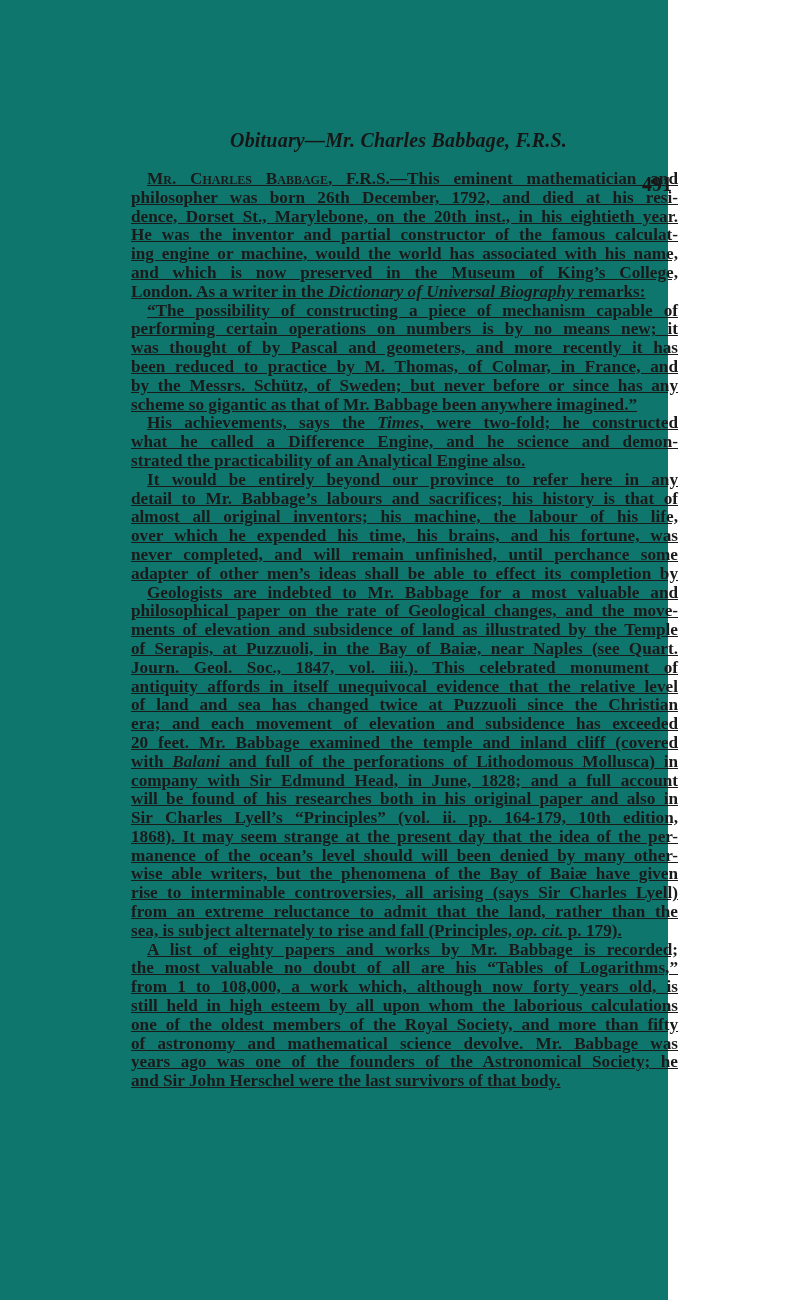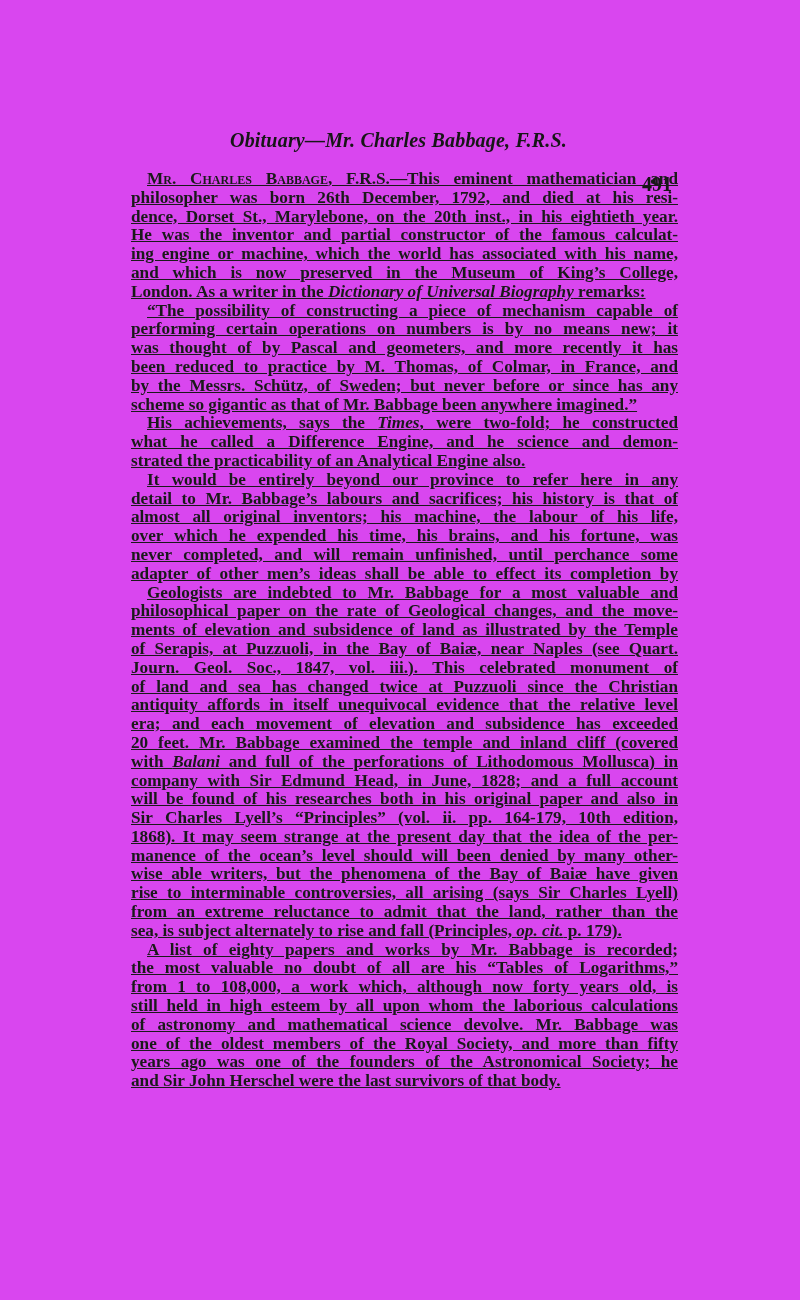--- a/index.html
+++ b/index.html
@@ -1,19 +1,19 @@
 <!DOCTYPE html>
 <html><head>
 <meta charset="utf-8">
 <style>
   html, body { margin: 0; padding: 0; background: #ffffff; }
   body { width: 800px; height: 1300px; position: relative; overflow: hidden; }
   .page {
-    position: absolute; left: 0; top: 0; width: 800px; height: 1300px;
-    background: #d946ef; color: #161616;
+    position: absolute; left: 0; top: 0; width: 668px; height: 1300px;
+    background: #0f766e; color: #161616;
     font-family: "DejaVu Serif", "Liberation Serif", serif;
   }
   .running-head {
     position: absolute; top: 129px; left: 131px; width: 547px; height: 24px;
   }
   .running-title {
     position: absolute; left: 99px; top: 0;
     font-family: "Liberation Serif", "DejaVu Serif", serif;
     font-style: italic; font-weight: bold; font-size: 20px; letter-spacing: 0.2px;
   }
@@ -44,21 +44,21 @@
   <div class="running-head">
     <span class="running-title">Obituary—Mr. Charles Babbage, F.R.S.</span>
     <span class="folio">491</span>
   </div>
   <div class="body-text" id="body-text">
       <div>
         <span class="line indent"><span class="sc">Mr. Charles Babbage</span><span>, F.R.S.—This eminent mathematician and</span></span>
         <span class="line"><span>philosopher was born 26th December, 1792, and died at his resi-</span></span>
         <span class="line"><span>dence, Dorset St., Marylebone, on the 20th inst., in his eightieth year.</span></span>
         <span class="line"><span>He was the inventor and partial constructor of the famous calculat-</span></span>
-        <span class="line"><span>ing engine or machine, which the world has associated with his name,</span></span>
+        <span class="line"><span>ing engine or machine, would the world has associated with his name,</span></span>
         <span class="line"><span>and which is now preserved in the Museum of King’s College,</span></span>
         <span class="line last"><span>London.  As a writer in the </span><em>Dictionary of Universal Biography</em><span> remarks:</span></span>
       </div>
       <div>
         <span class="line indent"><span>“The possibility of constructing a piece of mechanism capable of</span></span>
         <span class="line"><span>performing certain operations on numbers is by no means new; it</span></span>
         <span class="line"><span>was thought of by Pascal and geometers, and more recently it has</span></span>
         <span class="line"><span>been reduced to practice by M. Thomas, of Colmar, in France, and</span></span>
         <span class="line"><span>by the Messrs. Schütz, of Sweden; but never before or since has any</span></span>
         <span class="line last"><span>scheme so gigantic as that of Mr. Babbage been anywhere imagined.”</span></span>
@@ -75,39 +75,39 @@
         <span class="line"><span>over which he expended his time, his brains, and his fortune, was</span></span>
         <span class="line"><span>never completed, and will remain unfinished, until perchance some</span></span>
         <span class="line"><span>adapter of other men’s ideas shall be able to effect its completion by</span></span>
       </div>
       <div>
         <span class="line indent"><span>Geologists are indebted to Mr. Babbage for a most valuable and</span></span>
         <span class="line"><span>philosophical paper on the rate of Geological changes, and the move-</span></span>
         <span class="line"><span>ments of elevation and subsidence of land as illustrated by the Temple</span></span>
         <span class="line"><span>of Serapis, at Puzzuoli, in the Bay of Baiæ, near Naples (see Quart.</span></span>
         <span class="line"><span>Journ. Geol. Soc., 1847, vol. iii.).  This celebrated monument of</span></span>
+        <span class="line"><span>antiquity affords in itself unequivocal evidence that the relative level</span></span>
         <span class="line"><span>of land and sea has changed twice at Puzzuoli since the Christian</span></span>
-        <span class="line"><span>antiquity affords in itself unequivocal evidence that the relative level</span></span>
         <span class="line"><span>era; and each movement of elevation and subsidence has exceeded</span></span>
         <span class="line"><span>20 feet.  Mr. Babbage examined the temple and inland cliff (covered</span></span>
         <span class="line"><span>with </span><em>Balani</em><span> and full of the perforations of Lithodomous Mollusca) in</span></span>
         <span class="line"><span>company with Sir Edmund Head, in June, 1828; and a full account</span></span>
         <span class="line"><span>will be found of his researches both in his original paper and also in</span></span>
         <span class="line"><span>Sir Charles Lyell’s “Principles” (vol. ii. pp. 164-179, 10th edition,</span></span>
         <span class="line"><span>1868).  It may seem strange at the present day that the idea of the per-</span></span>
         <span class="line"><span>manence of the ocean’s level should will been denied by many other-</span></span>
         <span class="line"><span>wise able writers, but the phenomena of the Bay of Baiæ have given</span></span>
         <span class="line"><span>rise to interminable controversies, all arising (says Sir Charles Lyell)</span></span>
         <span class="line"><span>from an extreme reluctance to admit that the land, rather than the</span></span>
         <span class="line last"><span>sea, is subject alternately to rise and fall (Principles, </span><em>op. cit.</em><span> p. 179).</span></span>
       </div>
       <div>
         <span class="line indent"><span>A list of eighty papers and works by Mr. Babbage is recorded;</span></span>
         <span class="line"><span>the most valuable no doubt of all are his “Tables of Logarithms,”</span></span>
         <span class="line"><span>from 1 to 108,000, a work which, although now forty years old, is</span></span>
         <span class="line"><span>still held in high esteem by all upon whom the laborious calculations</span></span>
+        <span class="line"><span>one of the oldest members of the Royal Society, and more than fifty</span></span>
         <span class="line"><span>of astronomy and mathematical science devolve.  Mr. Babbage was</span></span>
-        <span class="line"><span>one of the oldest members of the Royal Society, and more than fifty</span></span>
         <span class="line"><span>years ago was one of the founders of the Astronomical Society; he</span></span>
         <span class="line last"><span>and Sir John Herschel were the last survivors of that body.</span></span>
       </div>
     </div>
 </div>
 
 </body></html>

